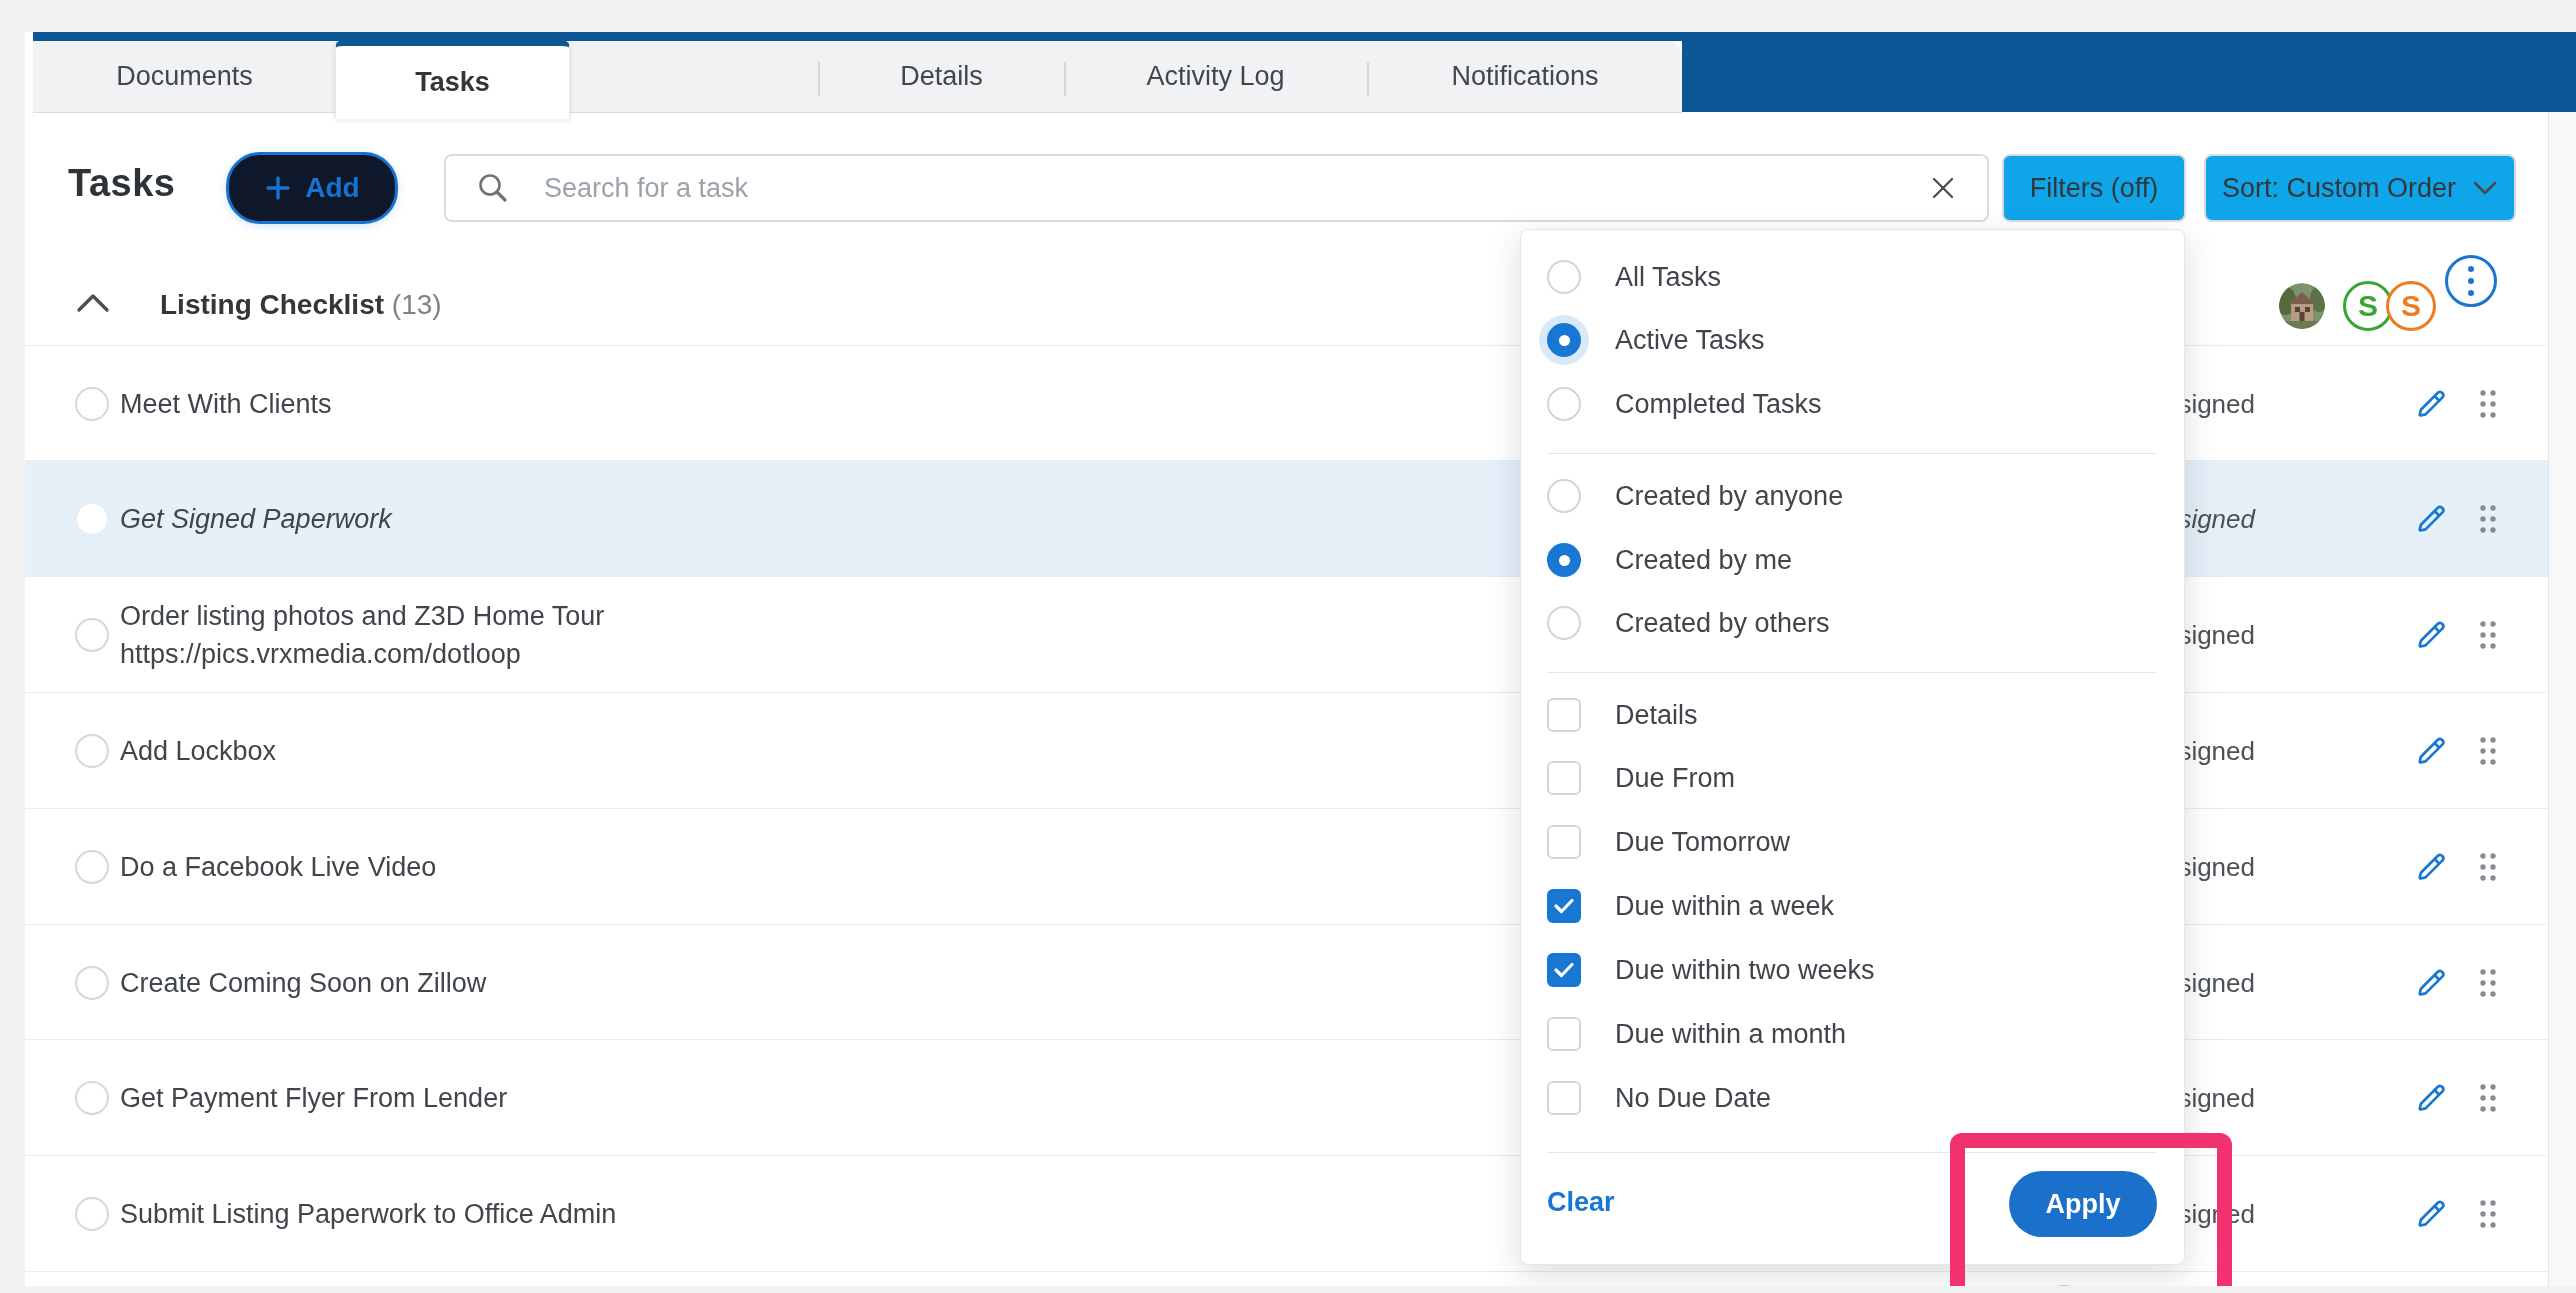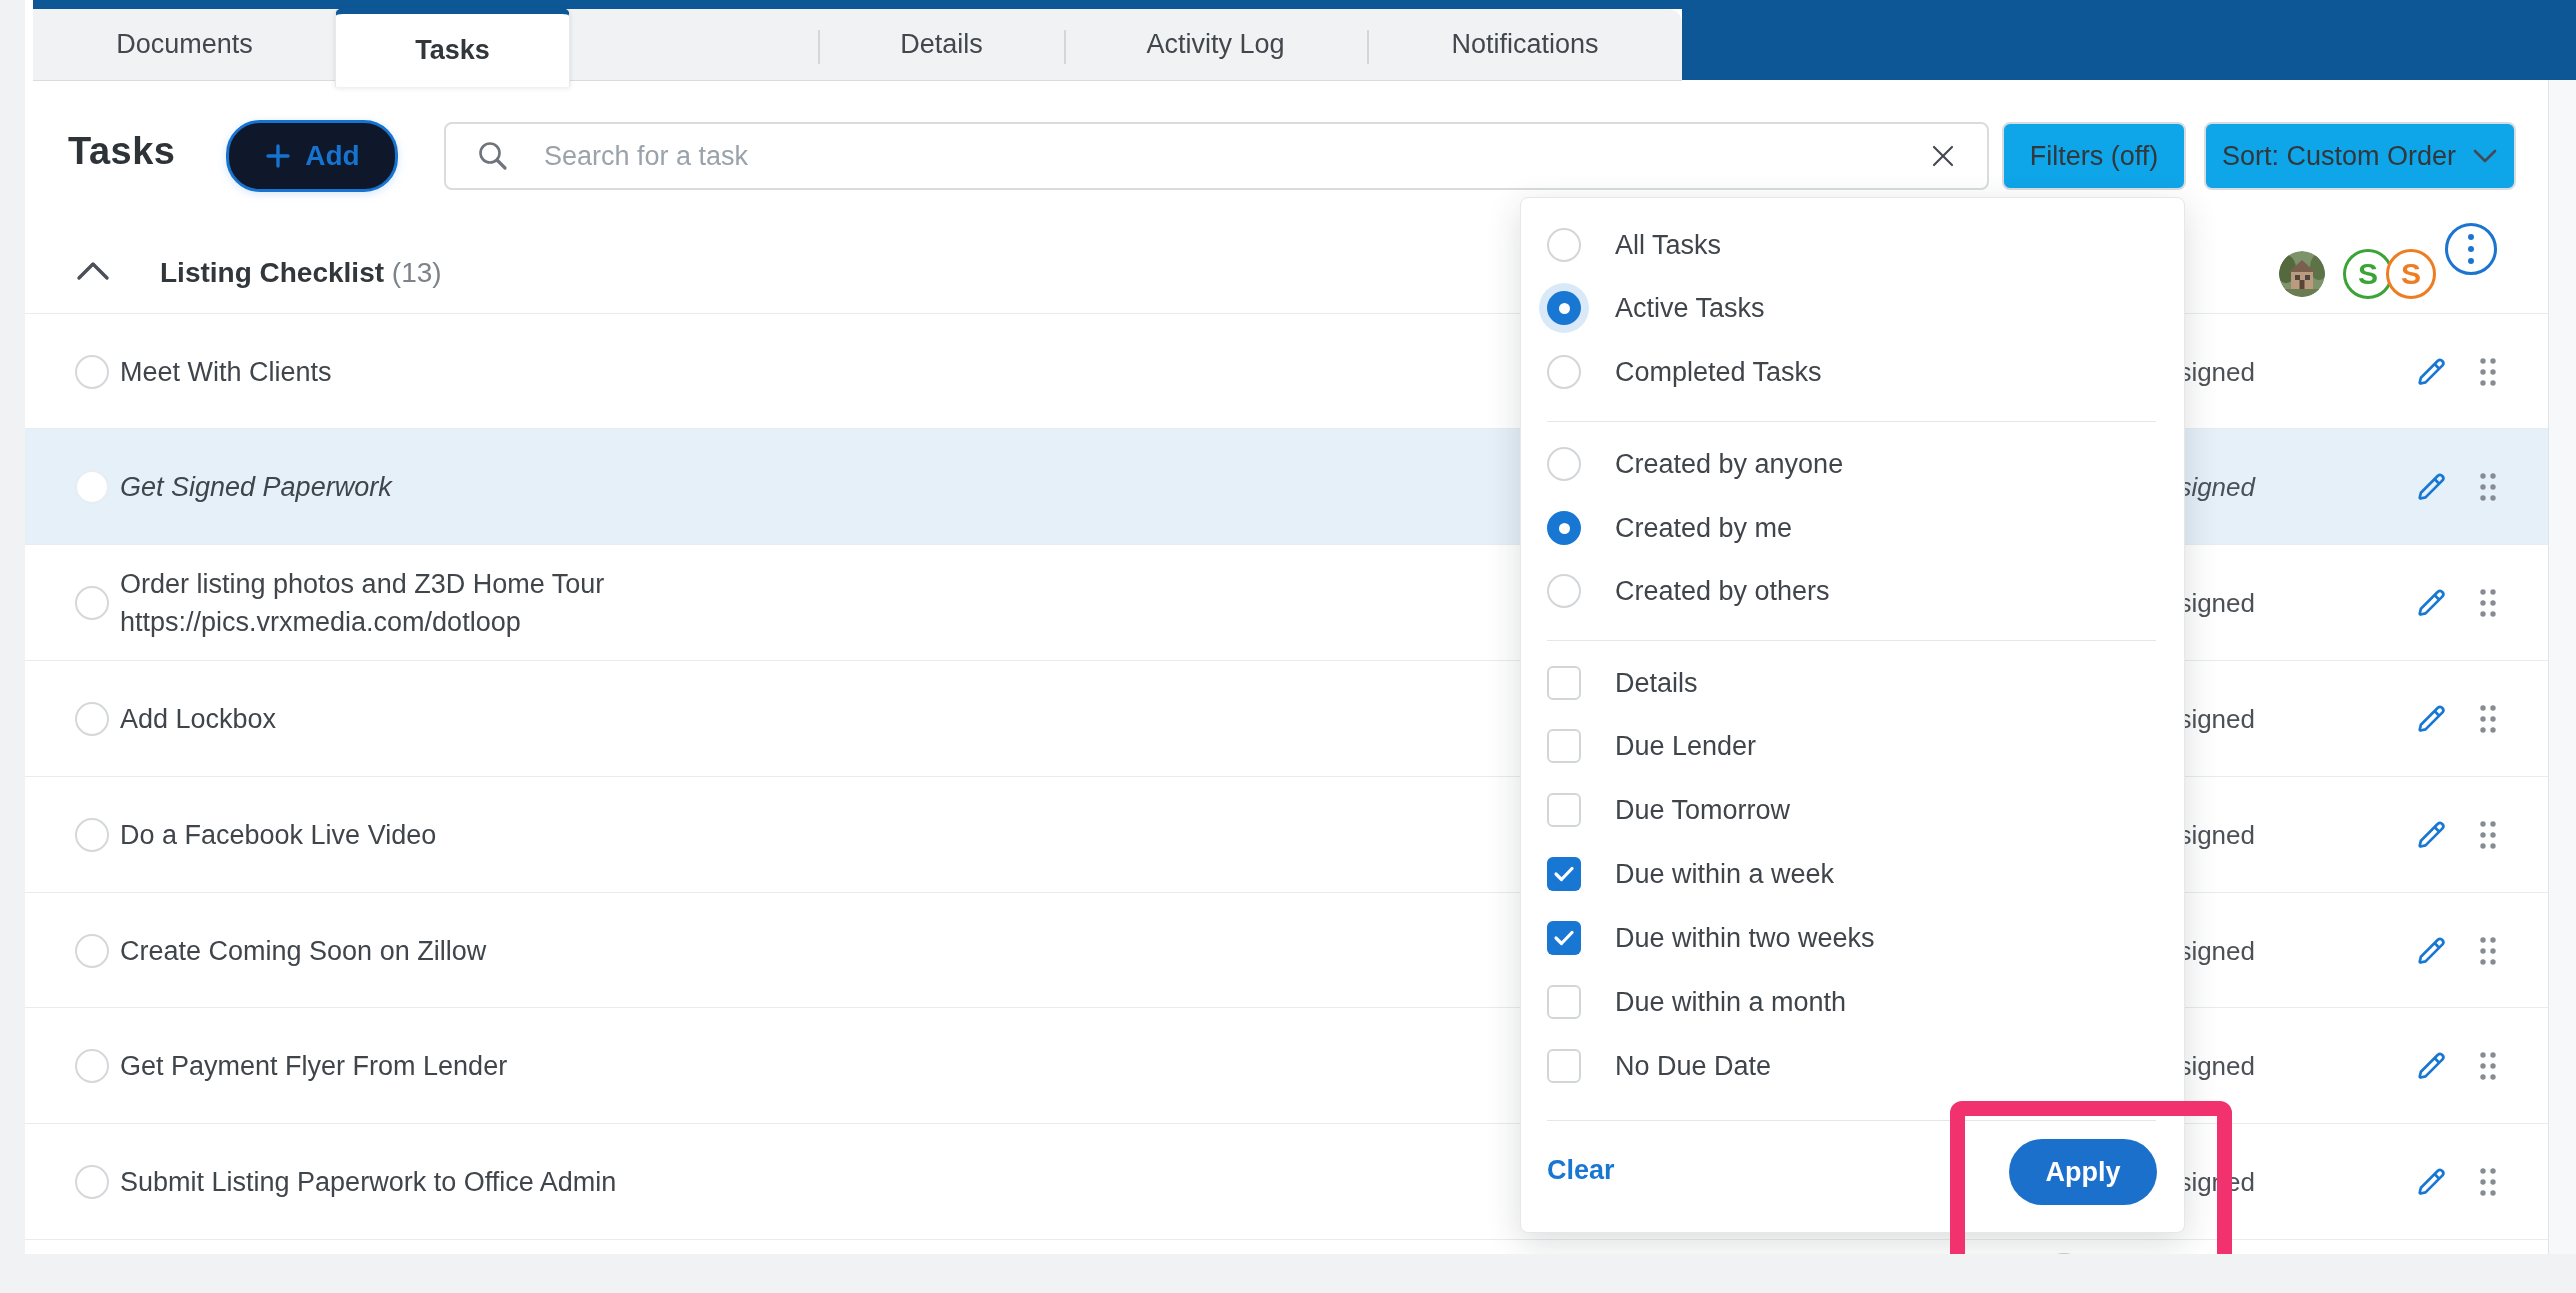--- a/index.html
+++ b/index.html
@@ -1,17 +1,17 @@
 <!DOCTYPE html>
 <html><head>
 <meta charset="utf-8">
 <style>
   html,body{margin:0;padding:0;}
   body{background:#f1f2f4;font-family:"Liberation Sans","DejaVu Sans",sans-serif;}
-  .stage{position:relative;width:2576px;height:1254px;overflow:hidden;background:#f1f2f4;}
+  .stage{position:relative;width:2576px;height:1254px;overflow:hidden;background:#f1f2f4;margin-top:32px;}
   .abs{position:absolute;}
 
   
   .content-white{left:25px;top:0;width:2523px;height:1294px;background:#ffffff;}
   .scrollbar{left:2548px;top:80px;width:28px;height:1214px;background:#f7f8f9;border-left:1px solid #e2e4e6;}
   .top-strip{left:33px;top:0;width:1649px;height:9px;background:#0d5796;}
   .header-right{left:1682px;top:0;width:894px;height:80px;background:#0d5796;}
   .tab-strip{left:33px;top:9px;width:1649px;height:71px;background:#f1f2f4;border-bottom:1px solid #d9dcde;border-top-right-radius:14px;}
   .tab{top:9px;height:71px;display:flex;align-items:center;justify-content:center;
        font-size:27px;color:#42474d;cursor:pointer;}
@@ -451,21 +451,21 @@
     </div>
 
     <div class="fdivider" style="top:442px;"></div>
 
     <div class="fitem" style="top:468px;">
       <span class="cbox"></span>
       <span class="flabel">Details</span>
     </div>
     <div class="fitem" style="top:531px;">
       <span class="cbox"></span>
-      <span class="flabel">Due Lender</span>
+      <span class="flabel">Due From</span>
     </div>
     <div class="fitem" style="top:595px;">
       <span class="cbox"></span>
       <span class="flabel">Due Tomorrow</span>
     </div>
     <div class="fitem" style="top:659px;">
       <span class="cbox on">
         <svg width="22" height="18" viewBox="0 0 22 18">
             <polyline points="3,9 8.5,14.5 19,3.5" fill="none" stroke="#ffffff" stroke-width="3.2" stroke-linecap="round" stroke-linejoin="round"></polyline>
           </svg>

